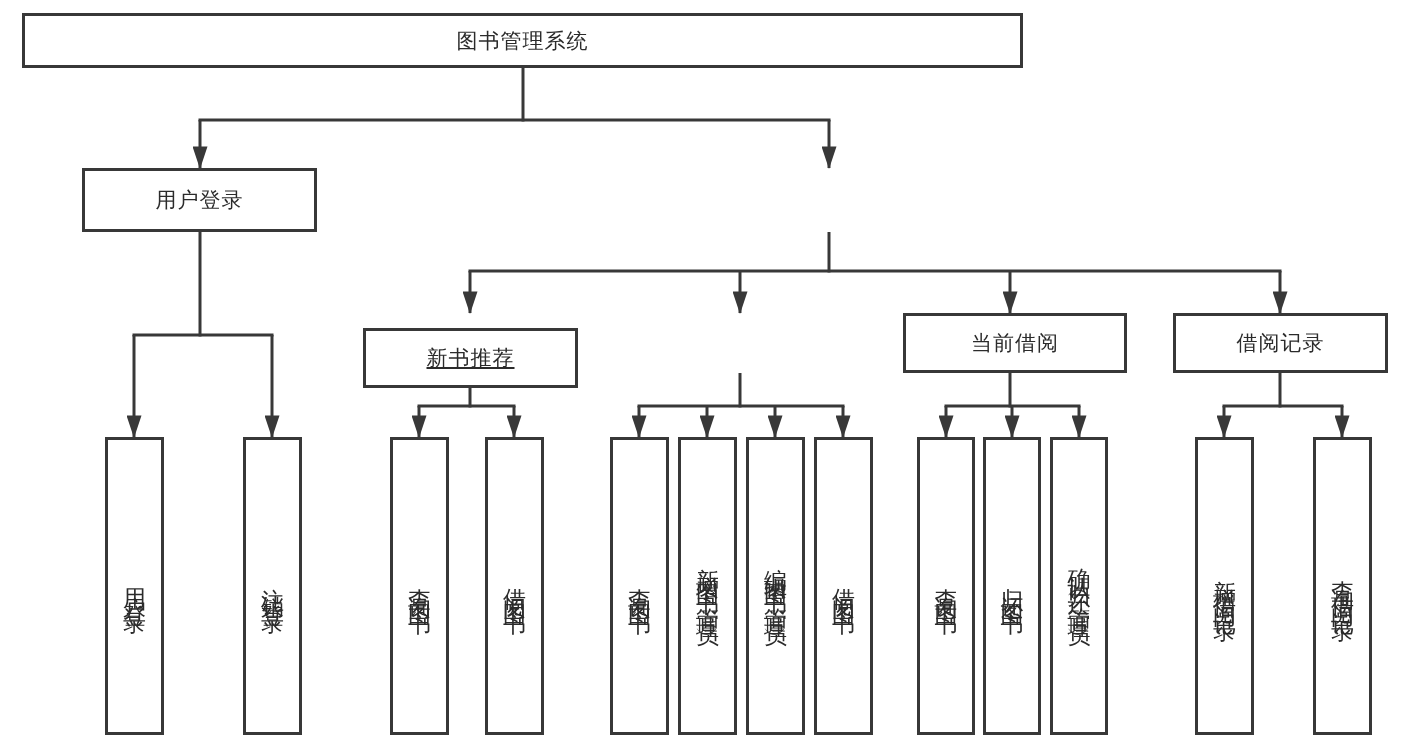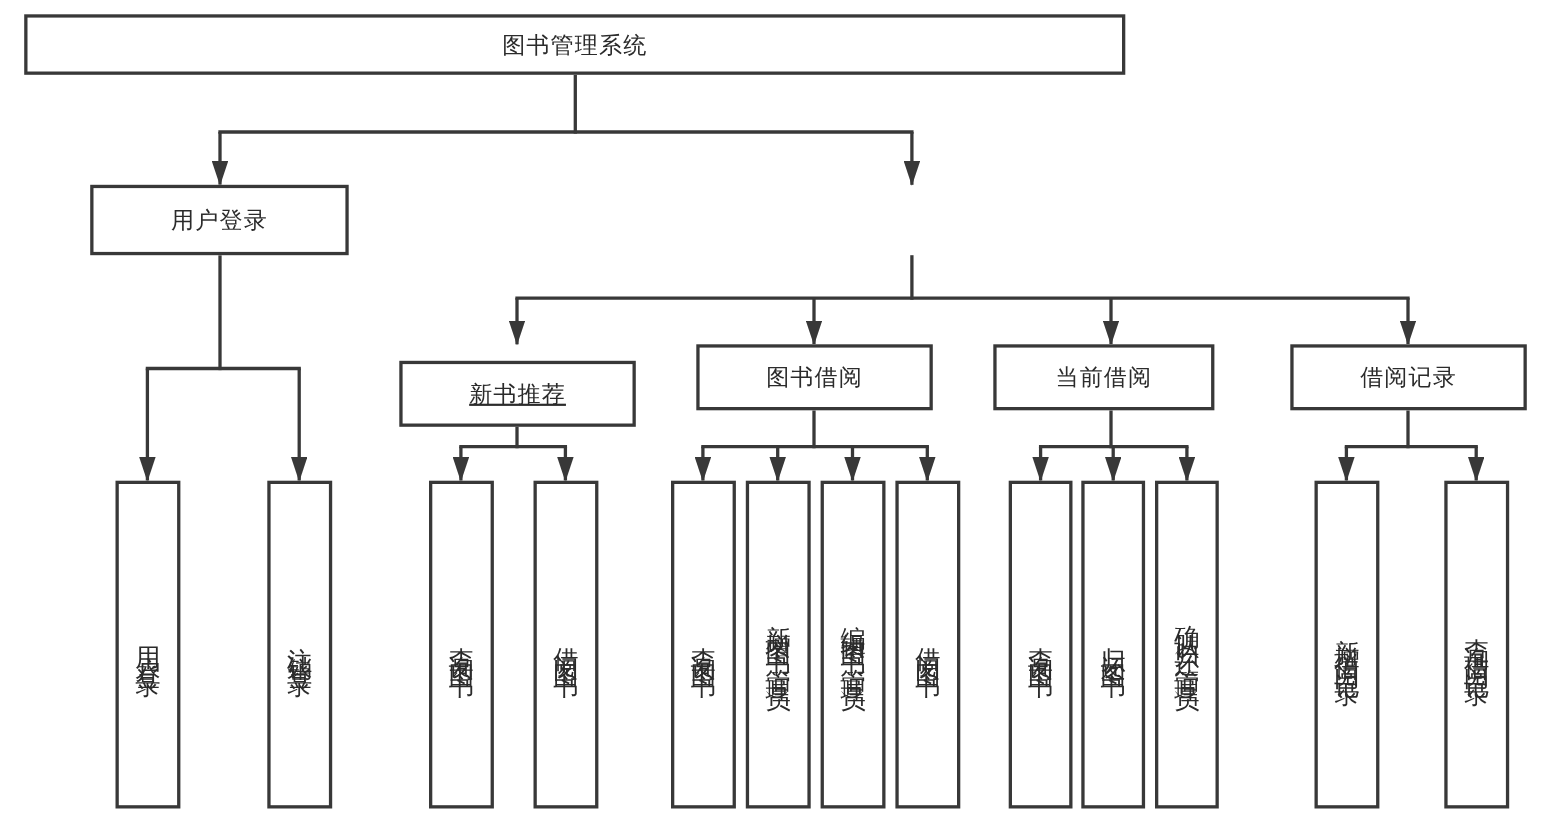--- a/index.html
+++ b/index.html
@@ -111,22 +111,21 @@
     <line class="hbar" x1="1224" y1="406" x2="1342" y2="406"></line>
     <line x1="1224" y1="406" x2="1224" y2="437" marker-end="url(#arrowhead)"></line>
     <line x1="1342" y1="406" x2="1342" y2="437" marker-end="url(#arrowhead)"></line>
   </svg>
 
   <div class="node hbox" style="left:22px; top:13px; width:1001px; height:55px;">图书管理系统</div>
 
   <div class="node hbox" style="left:82px; top:168px; width:235px; height:64px;">用户登录</div>
 
   <div class="node hbox" style="left:363px; top:328px; width:215px; height:60px;text-decoration:underline;">新书推荐</div>
-  <div class="node hbox" style="left:633px; top:313px; width:215px; height:60px;">图书借阅</div>
-  <div class="node hbox" style="left:903px; top:313px; width:201px; height:60px;text-align:right;">当前借阅</div>
+  <div class="node hbox" style="left:903px; top:313px; width:224px; height:60px;text-align:right;">当前借阅</div>
   <div class="node hbox" style="left:1173px; top:313px; width:215px; height:60px;">借阅记录</div>
 
   <div class="node leaf" style="left:105px; top:437px; width:59px; height:298px;">
     <span class="vtext">用户登录</span>
   </div>
   <div class="node leaf" style="left:243px; top:437px; width:59px; height:298px;">
     <span class="vtext">注销登录</span>
   </div>
 
   <div class="node leaf" style="left:390px; top:437px; width:59px; height:298px;">

